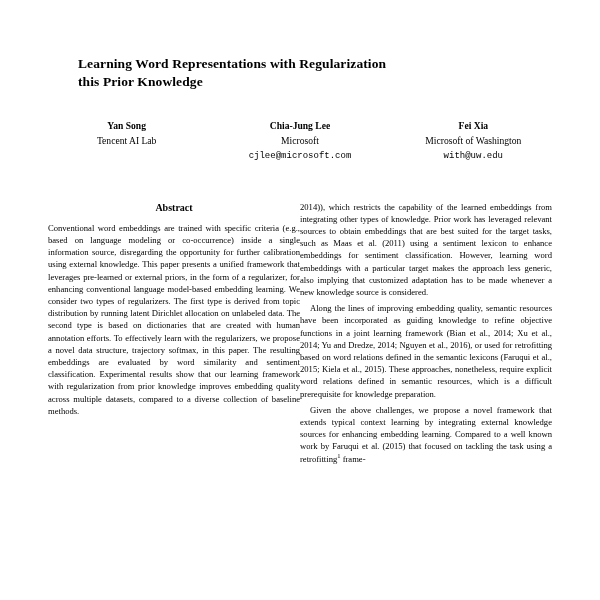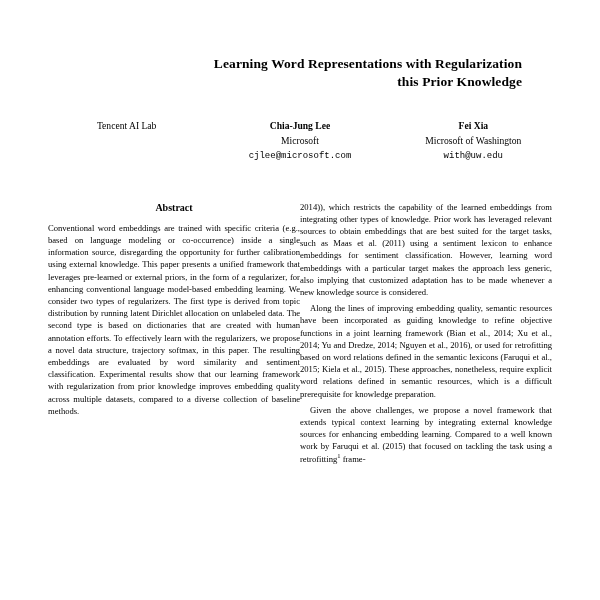--- a/index.html
+++ b/index.html
@@ -15,21 +15,21 @@
     overflow: hidden;
   }
   .page {
     position: relative;
     width: 600px;
     height: 600px;
     padding: 0;
     box-sizing: border-box;
   }
   .title {
-    text-align: right;
+    text-align: left;
     font-size: 13.5px;
     font-weight: bold;
     line-height: 1.35;
     margin: 0;
     padding: 55px 78px 0 78px;
     letter-spacing: 0.1px;
   }
   .title .line2 {
     display: block;
   }
@@ -94,20 +94,21 @@
 
 <div class="page">
 
   <h1 class="title">
     <span>Learning Word Representations with Regularization</span>
     <span class="line2">this Prior Knowledge</span>
   </h1>
 
   <div class="authors">
     <div class="author">
+      <div class="name">Yan Song</div>
       <div class="affil">Tencent AI Lab</div>
     </div>
     <div class="author">
       <div class="name">Chia-Jung Lee</div>
       <div class="affil">Microsoft</div>
       <div class="email">cjlee@microsoft.com</div>
     </div>
     <div class="author">
       <div class="name">Fei Xia</div>
       <div class="affil">Microsoft of Washington</div>

